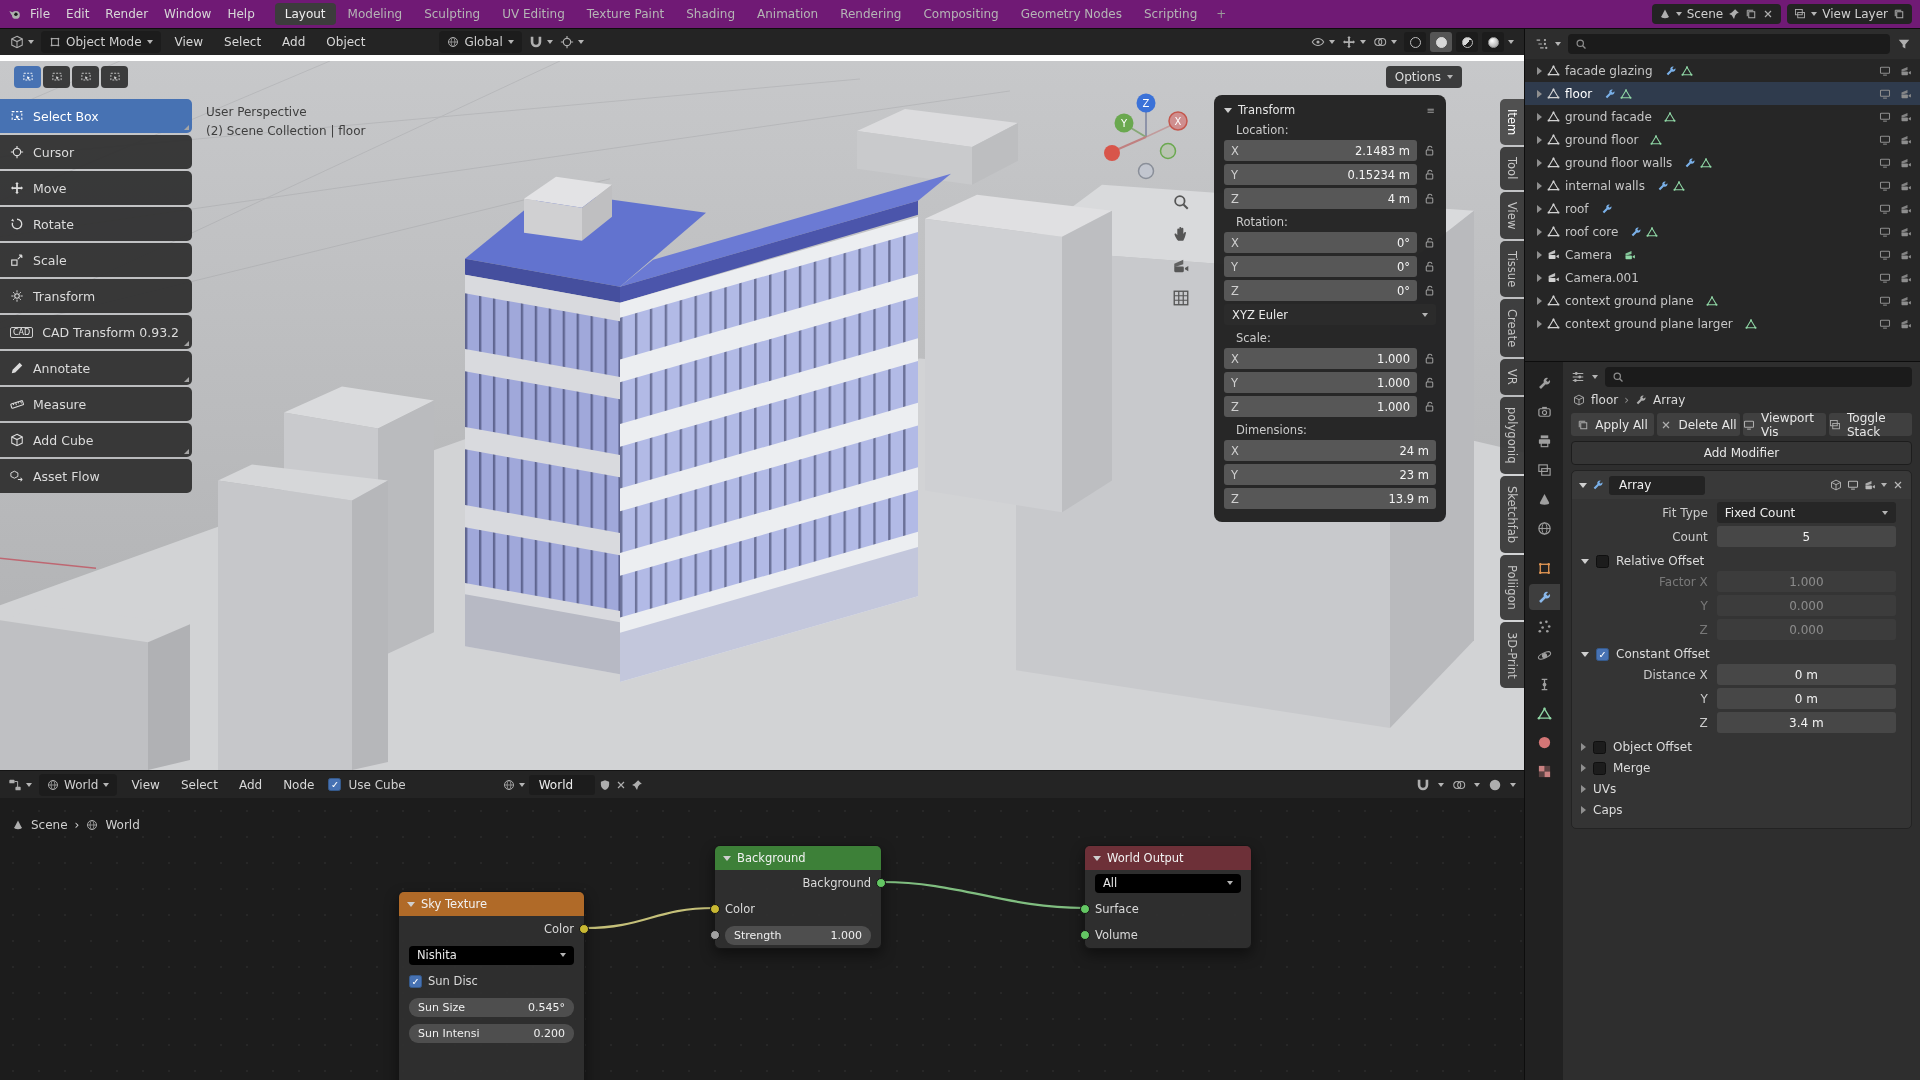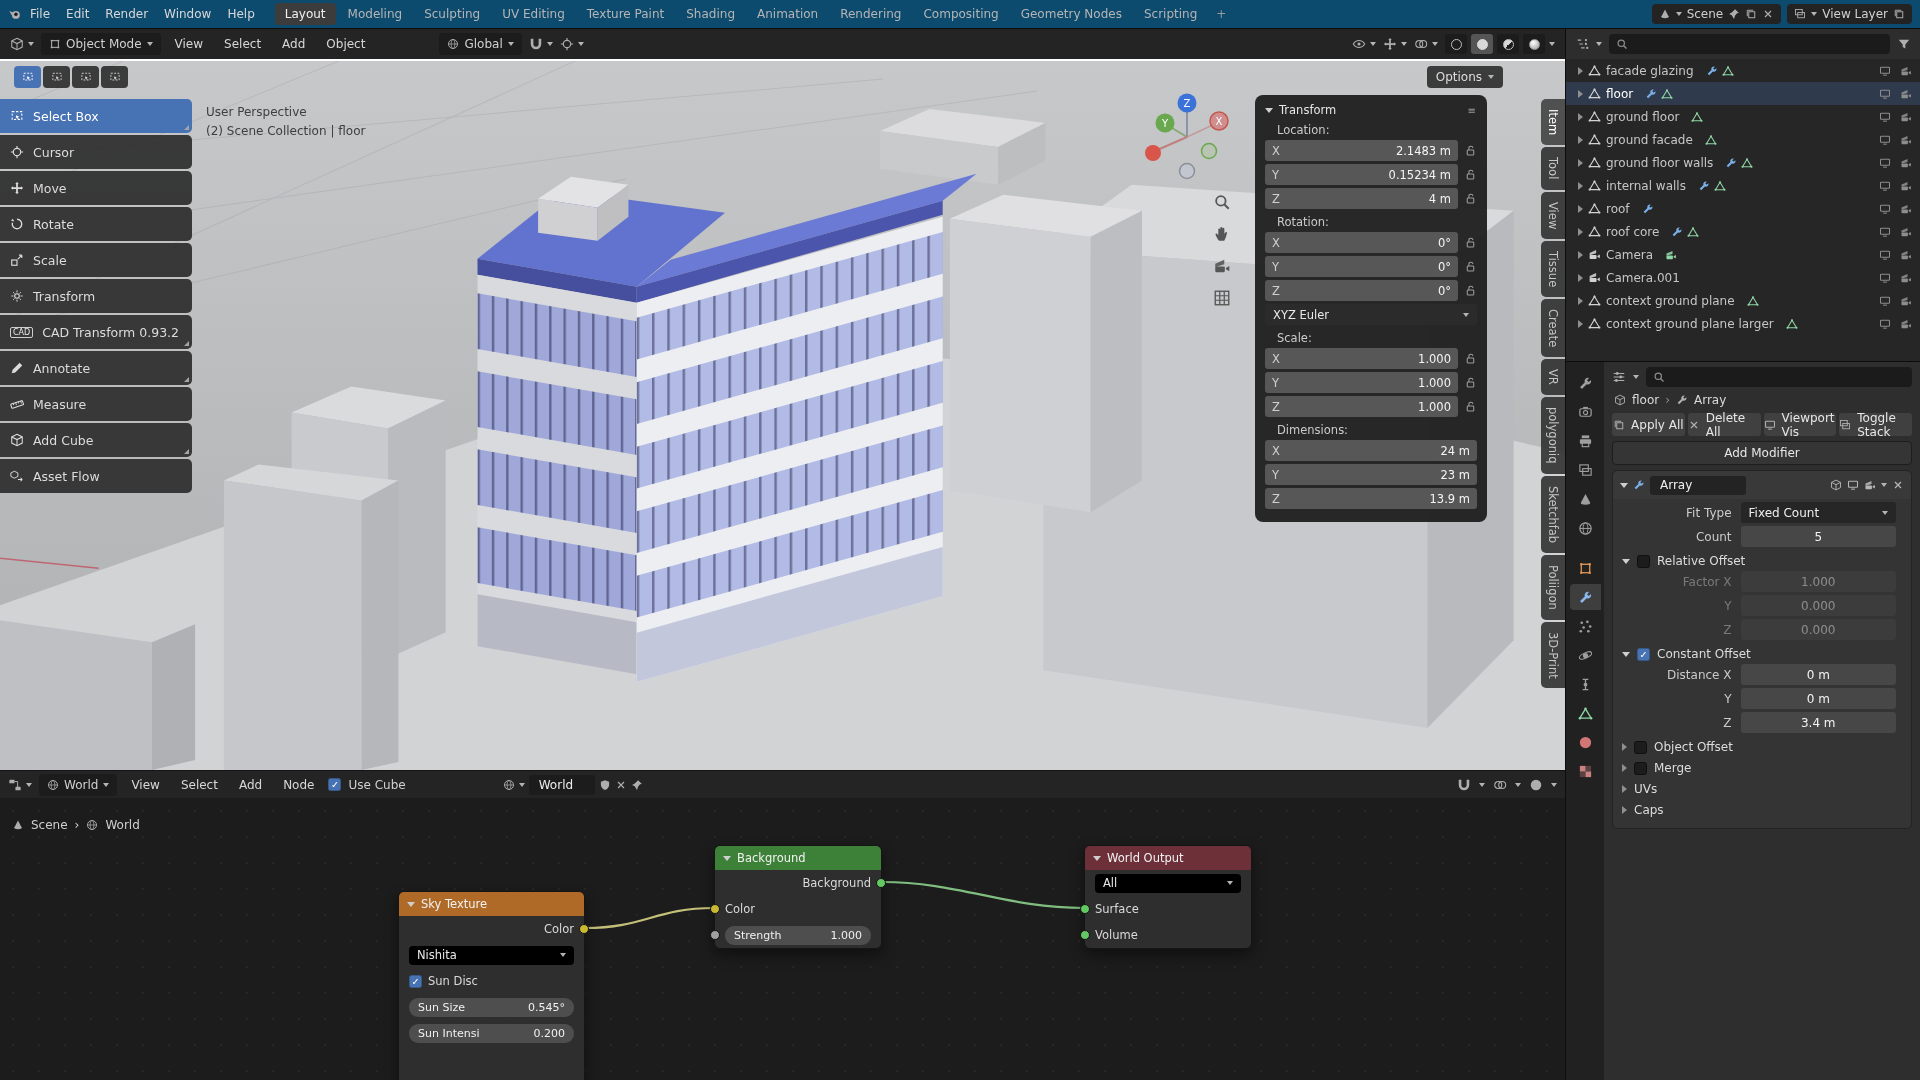--- a/index.html
+++ b/index.html
@@ -6,35 +6,35 @@
 html,body{width:1920px;height:1080px;overflow:hidden}
 body{background:#111;font-family:"DejaVu Sans","Liberation Sans",sans-serif;font-size:12px;color:#d0d0d0}
 svg{display:block}
 .ic{width:14px;height:14px;flex:none}
 .ic12{width:12px;height:12px;flex:none}
 .cr{width:0;height:0;border-left:3.5px solid transparent;border-right:3.5px solid transparent;border-top:4.5px solid #b5b5b5;display:inline-block;flex:none}
 .tri-r{width:0;height:0;border-top:4px solid transparent;border-bottom:4px solid transparent;border-left:5px solid #8f8f8f;display:inline-block;flex:none}
 .tri-d{width:0;height:0;border-left:4px solid transparent;border-right:4px solid transparent;border-top:5px solid #cfcfcf;display:inline-block;flex:none}
 .app{display:flex;flex-direction:column;height:100%}
 
-.topbar{flex:0 0 29px;background:#0c4a6e;display:flex;align-items:center;padding:0 8px;border-bottom:1px solid #0d0d0d}
+.topbar{flex:0 0 29px;background:#701a75;display:flex;align-items:center;padding:0 8px;border-bottom:1px solid #0d0d0d}
 .menu{padding:3px 8px;border-radius:3px;color:#d8d8d8;white-space:nowrap}
 .workspaces{display:flex;gap:2px;margin-left:12px;flex:1;overflow:hidden}
 .ws{padding:4px 10px;border-radius:4px;color:#b5b5b5;white-space:nowrap}
 .ws.active{background:#3c3c3c;color:#f0f0f0}
 .ws.add{color:#9a9a9a;padding:4px 7px}
 .tb-right{display:flex;align-items:center;gap:6px;margin-left:10px}
 .chip{display:flex;align-items:center;gap:5px;background:#232323;border-radius:4px;padding:3px 7px;white-space:nowrap}
 .ticon{color:#aeaeae}
 
 .main{flex:1;display:flex;min-height:0}
 .left-col{flex:1;display:flex;flex-direction:column;min-width:0}
-.right-col{width:355px;display:flex;flex-direction:column;border-left:1px solid #0d0d0d}
-
-.vp-header{flex:0 0 32px;background:#242424;display:flex;align-items:center;gap:7px;padding:0 10px;border-bottom:2px solid #ffffff}
+.right-col{width:396px;display:flex;flex-direction:column;border-left:1px solid #0d0d0d}
+
+.vp-header{flex:0 0 32px;background:#242424;display:flex;align-items:center;gap:7px;padding:0 10px;border-bottom:6px solid #ffffff}
 .hdd{display:flex;align-items:center;gap:5px;background:#1c1c1c;border-radius:4px;padding:4px 8px;white-space:nowrap}
 .hmenu{padding:3px 7px;color:#d8d8d8}
 .hgroup{display:flex;align-items:center;gap:4px}
 .sphbtn{width:22px;height:20px;background:#1c1c1c;display:flex;align-items:center;justify-content:center;border-radius:3px}
 .sphbtn.active{background:#555}
 .dot{width:11px;height:11px;border-radius:50%;border:1.5px solid #bdbdbd}
 .dot.fill{background:#d8d8d8;border-color:#d8d8d8}
 .dot.half{background:linear-gradient(135deg,#d8d8d8 50%,transparent 50%);border-color:#bdbdbd}
 .dot.glossy{background:radial-gradient(circle at 35% 30%,#fff,#9a9a9a);border-color:#9a9a9a}
 
@@ -992,41 +992,41 @@
               <svg class="ic12">
                 <use href="#i-camera"></use>
               </svg>
             </span>
           </div>
         <div class="orow">
             <i class="tri-r"></i>
             <svg class="oic">
               <use href="#i-mesh"></use>
             </svg>
-            <span>ground floor</span>
+            <span>ground facade</span>
             <span class="obadges">
               <svg class="ic12 b-mesh">
                 <use href="#i-mesh"></use>
               </svg>
             </span>
             <span class="orights">
               <svg class="ic12">
                 <use href="#i-screen"></use>
               </svg>
               <svg class="ic12">
                 <use href="#i-camera"></use>
               </svg>
             </span>
           </div>
         <div class="orow">
             <i class="tri-r"></i>
             <svg class="oic">
               <use href="#i-mesh"></use>
             </svg>
-            <span>ground facade</span>
+            <span>ground floor</span>
             <span class="obadges">
               <svg class="ic12 b-mesh">
                 <use href="#i-mesh"></use>
               </svg>
             </span>
             <span class="orights">
               <svg class="ic12">
                 <use href="#i-screen"></use>
               </svg>
               <svg class="ic12">

